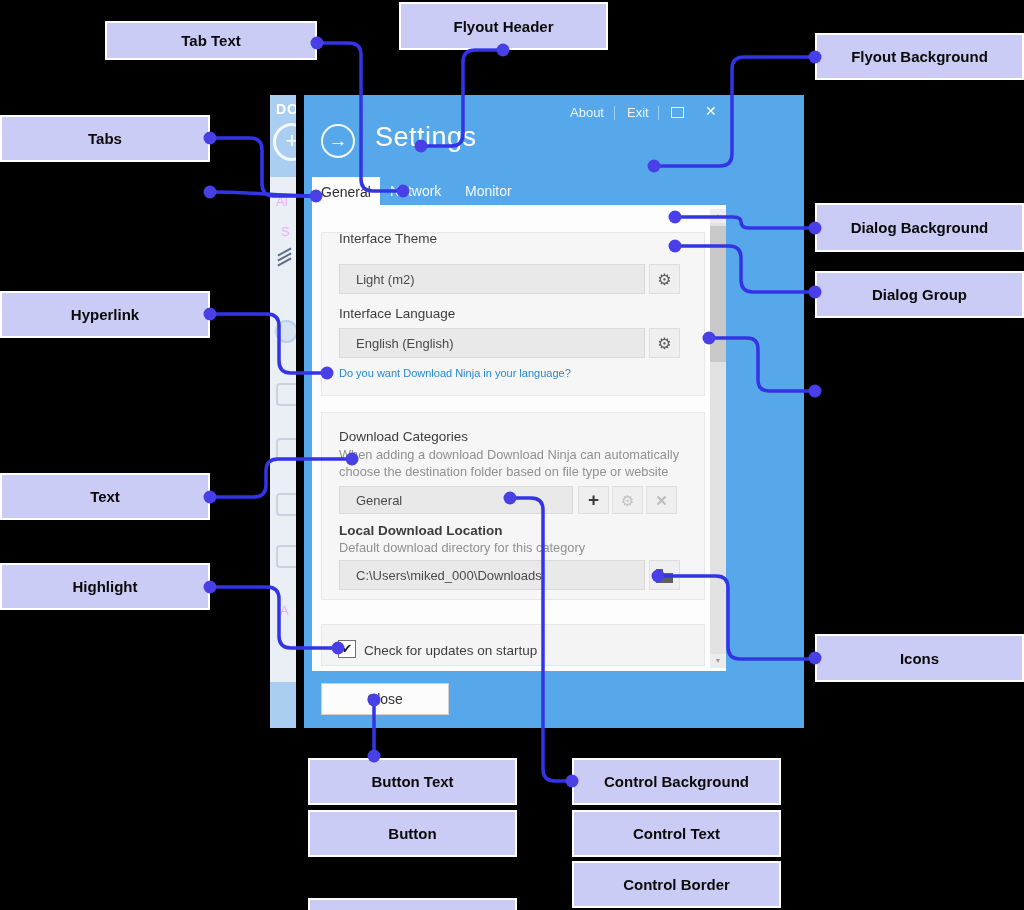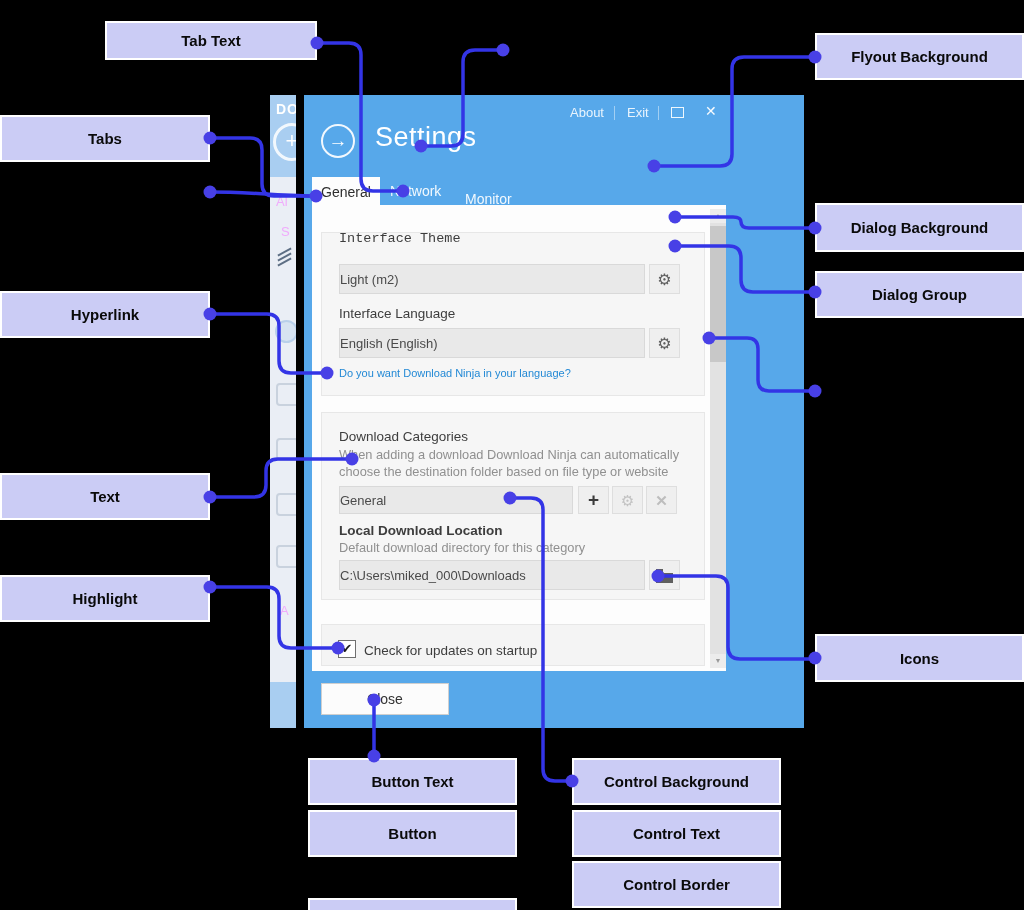--- a/index.html
+++ b/index.html
@@ -29,21 +29,21 @@
   .fly-title{position:absolute;color:#fff;font-size:27px;font-weight:300;letter-spacing:.5px;}
   .fly-arrow{position:absolute;width:30px;height:30px;border:2.5px solid rgba(255,255,255,.92);border-radius:50%;
              color:#fff;font-size:19px;line-height:29px;text-align:center;font-weight:bold;}
   .tab-sel{position:absolute;background:#fdfdfd;color:#2f2f2f;font-size:14px;text-align:center;}
   .tab-uns{position:absolute;color:#f2f9fe;font-size:14px;}
   .dialog{position:absolute;background:#fdfdfd;}
   .grp{position:absolute;background:#f6f6f6;border:1px solid #e7e7e7;box-sizing:border-box;}
   .lbl{position:absolute;color:#3d3d3d;font-size:13.5px;}
   .desc{position:absolute;color:#909090;font-size:12.8px;}
   .ctl-input{position:absolute;background:#e9e9e9;border:1px solid #d9d9d9;box-sizing:border-box;
-             color:#4a4a4a;font-size:13px;line-height:28px;padding-left:0;white-space:nowrap;overflow:hidden;}
+             color:#4a4a4a;font-size:13px;line-height:28px;padding-left:16px;white-space:nowrap;overflow:hidden;}
   .ctl-btn{position:absolute;background:#efefef;border:1px solid #dedede;box-sizing:border-box;
            text-align:center;color:#606060;}
   .link{position:absolute;color:#2389d5;font-size:11px;font-weight:normal;}
   .chk{position:absolute;width:18px;height:18px;background:#fff;border:1.5px solid #707070;box-sizing:border-box;
        text-align:center;line-height:15px;font-size:13px;color:#1a1a1a;}
   .close-btn{position:absolute;background:#fcfcfc;border:1px solid #cfcfcf;box-sizing:border-box;
              color:#333;font-size:14px;text-align:center;}
   
   .sb-track{position:absolute;background:#e2e2e2;}
   .sb-btn{position:absolute;width:16px;height:14px;background:#ececec;color:#9a9a9a;font-size:7px;
@@ -88,26 +88,26 @@
     <span class="tb-item" style="left:323px;top:10px;">Exit</span>
     <div class="tb-sep" style="left:354px;top:11px;"></div>
     <div class="tb-max" style="left:367px;top:12px;"></div>
     <span class="tb-x" style="left:401px;top:8px;">✕</span>
 
     <div class="fly-arrow" style="left:17px;top:29px;"><span>→</span></div>
     <div class="fly-title" style="left:71px;top:27px;">Settings</div>
 
     <div class="tab-sel" style="left:8px;top:82px;width:68px;height:30px;line-height:30px;">General</div>
     <span class="tab-uns" style="left:86px;top:88px;">Network</span>
-    <span class="tab-uns" style="left:161px;top:96px;">Monitor</span>
+    <span class="tab-uns" style="left:161px;top:88px;">Monitor</span>
 
     <div class="dialog" style="left:8px;top:110px;width:414px;height:466px;"></div>
 
     <div class="grp" style="left:17px;top:137px;width:384px;height:164px;"></div>
-    <div class="lbl" style="left:35px;top:136px;font-family:Liberation Mono, monospace;">Interface Theme</div>
+    <div class="lbl" style="left:35px;top:136px;">Interface Theme</div>
     <div class="ctl-input" style="left:35px;top:169px;width:306px;height:30px;line-height:29px;">Light (m2)</div>
     <div class="ctl-btn" style="left:345px;top:169px;width:31px;height:30px;font-size:16px;line-height:29px;"><span>⚙</span></div>
     <div class="lbl" style="left:35px;top:211px;">Interface Language</div>
     <div class="ctl-input" style="left:35px;top:233px;width:306px;height:30px;line-height:29px;">English (English)</div>
     <div class="ctl-btn" style="left:345px;top:233px;width:31px;height:30px;font-size:16px;line-height:29px;"><span>⚙</span></div>
     <div class="link" style="left:35px;top:272px;">Do you want Download Ninja in your language?</div>
 
     <div class="grp" style="left:17px;top:317px;width:384px;height:188px;"></div>
     <div class="lbl" style="left:35px;top:334px;">Download Categories</div>
     <div class="desc" style="left:35px;top:352px;">When adding a download Download Ninja can automatically</div>
@@ -134,39 +134,42 @@
     <div class="sb-btn" style="left:406px;top:114px;"><span>▲</span></div>
     <div class="sb-thumb" style="left:406px;top:131px;height:136px;"></div>
     <div class="sb-btn" style="left:406px;top:559px;"><span>▼</span></div>
 
     <div class="close-btn" style="left:17px;top:588px;width:128px;height:32px;line-height:31px;">Close</div>
   </div>
 
   <div class="callout" style="left:105px;top:21px;width:212px;height:39px;">
       <span>Tab Text</span>
     </div>
+  <div class="callout" style="left:399px;top:2px;width:209px;height:48px;">
+      <span>Flyout Header</span>
+    </div>
   <div class="callout" style="left:815px;top:33px;width:209px;height:47px;">
       <span>Flyout Background</span>
     </div>
   <div class="callout" style="left:0px;top:115px;width:210px;height:47px;">
       <span>Tabs</span>
     </div>
   <div class="callout" style="left:815px;top:203px;width:209px;height:49px;">
       <span>Dialog Background</span>
     </div>
   <div class="callout" style="left:815px;top:271px;width:209px;height:47px;">
       <span>Dialog Group</span>
     </div>
   <div class="callout" style="left:0px;top:291px;width:210px;height:47px;">
       <span>Hyperlink</span>
     </div>
   <div class="callout" style="left:0px;top:473px;width:210px;height:47px;">
       <span>Text</span>
     </div>
-  <div class="callout" style="left:0px;top:563px;width:210px;height:47px;margin-top:12px;">
+  <div class="callout" style="left:0px;top:563px;width:210px;height:47px;">
       <span>Highlight</span>
     </div>
   <div class="callout" style="left:815px;top:634px;width:209px;height:48px;">
       <span>Icons</span>
     </div>
   <div class="callout" style="left:308px;top:758px;width:209px;height:47px;">
       <span>Button Text</span>
     </div>
   <div class="callout" style="left:308px;top:810px;width:209px;height:47px;">
       <span>Button</span>

